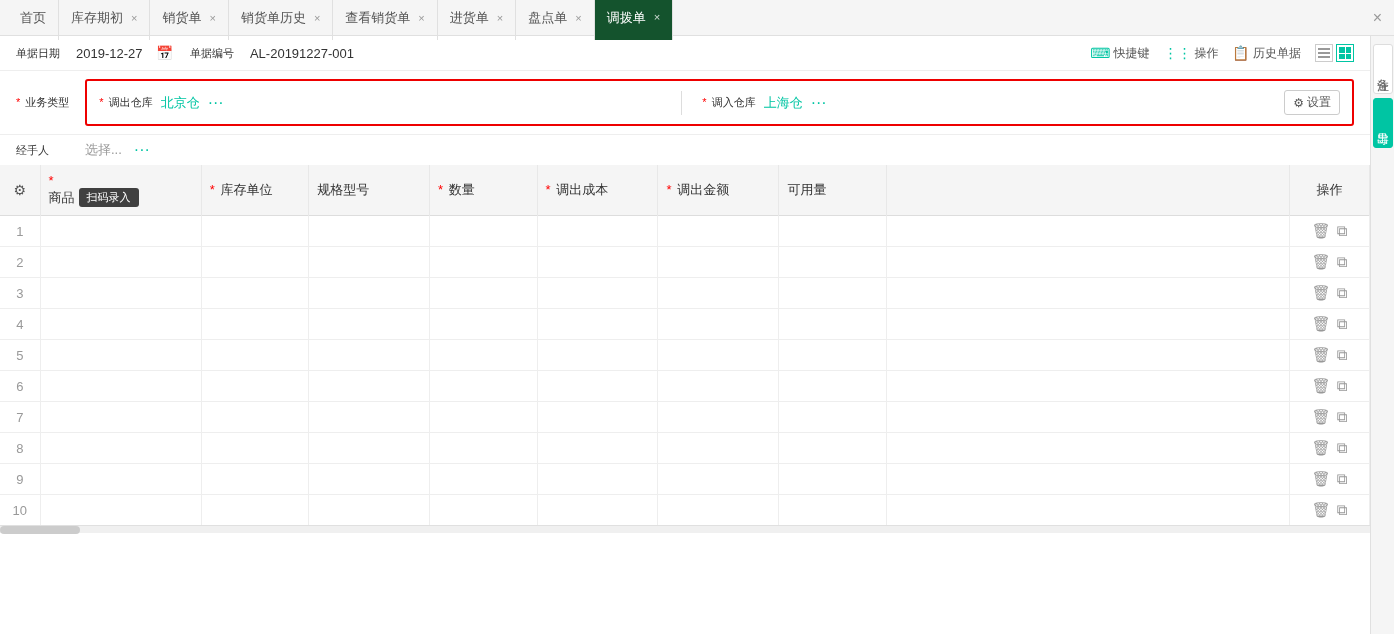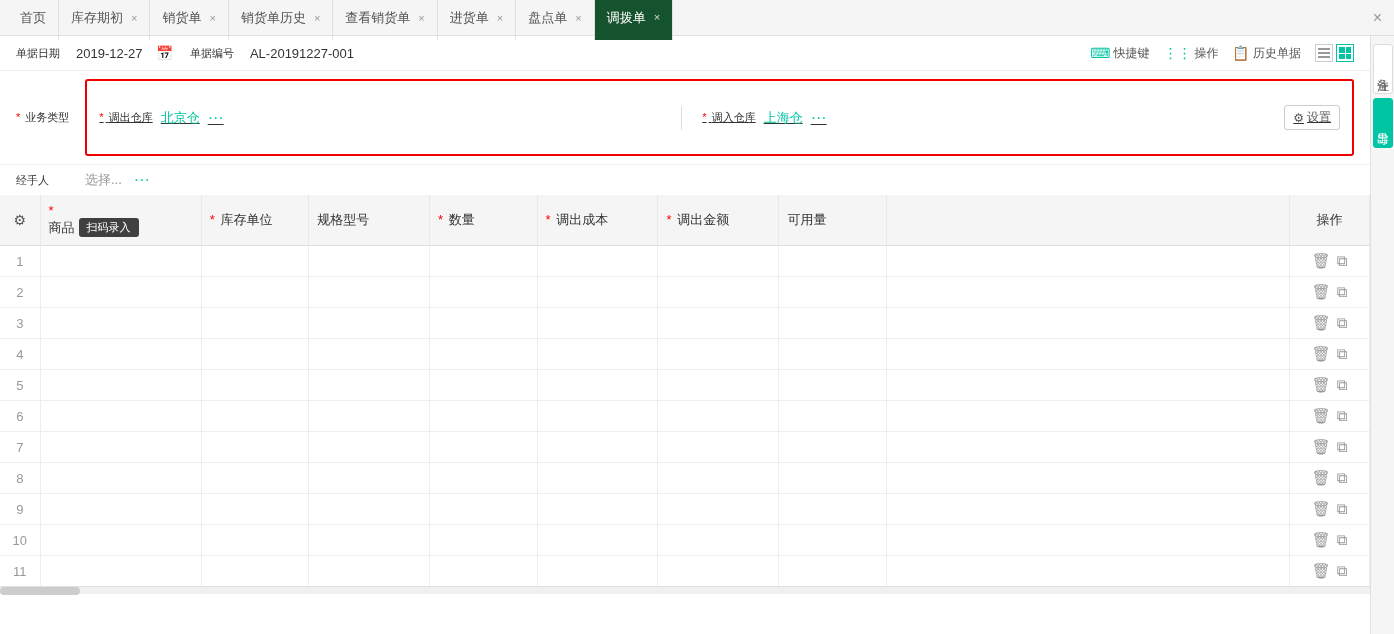--- a/index.html
+++ b/index.html
@@ -91,24 +91,23 @@
       cursor: pointer;
     }
     .select-arrow { color: #999; margin-left: auto; }
     
     
     .warehouse-section {
       border: 2px solid #e00;
       border-radius: 3px;
       display: flex;
       align-items: center;
-      padding: 24px 12px;
+      padding: 9px 12px;
       flex: 1;
       gap: 20px;
-      text-decoration: underline;
     }
     .warehouse-field {
       display: flex;
       align-items: center;
       gap: 8px;
       flex: 1;
     }
     .warehouse-value { color: #00c5a3; font-weight: 500; }
     .ellipsis-btn { color: #00c5a3; cursor: pointer; font-size: 16px; }
     .setting-btn {
@@ -582,37 +581,20 @@
             <td></td>
             <td></td>
             <td></td>
           <td>
               <div class="op-icons">
                 <span class="op-icon">🗑</span>
                 <span class="op-icon">⧉</span>
               </div>
             </td>
         </tr>
-        <tr>
-          <td class="row-num">11</td>
-          <td></td>
-            <td></td>
-            <td></td>
-            <td></td>
-            <td></td>
-            <td></td>
-            <td></td>
-            <td></td>
-          <td>
-              <div class="op-icons">
-                <span class="op-icon">🗑</span>
-                <span class="op-icon">⧉</span>
-              </div>
-            </td>
-        </tr>
       </tbody>
     </table>
     <div class="scrollbar-container">
       <div class="scrollbar-thumb"></div>
     </div>
   </div>
 </div>
 
 <div class="side-panel">
   <div class="side-btn">

